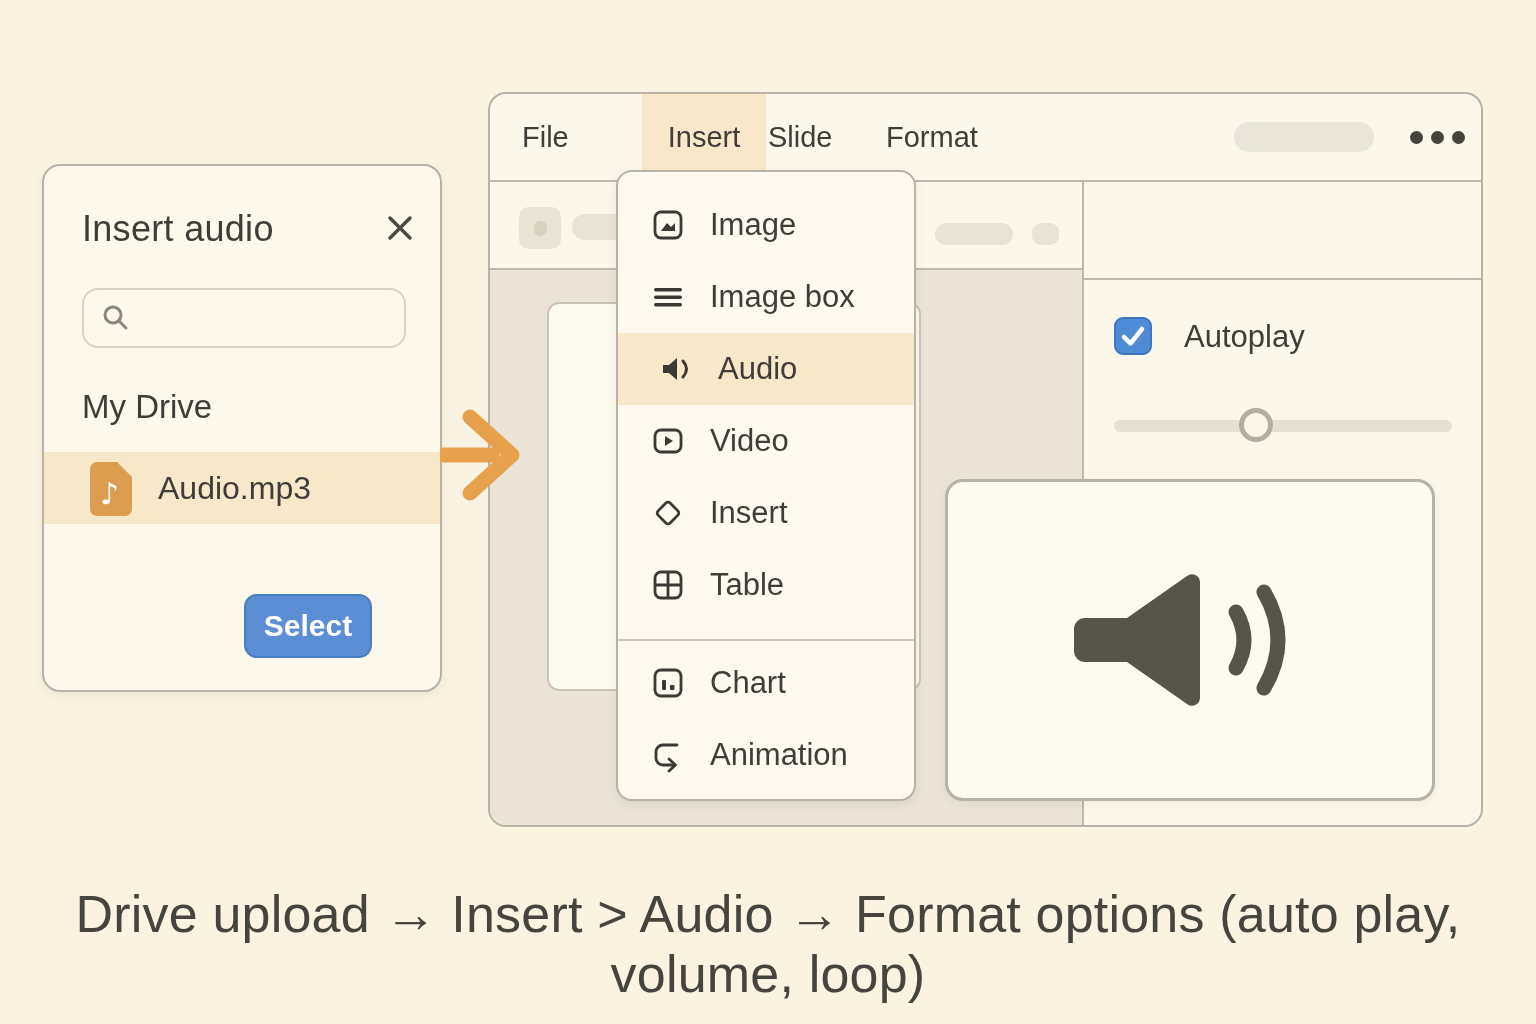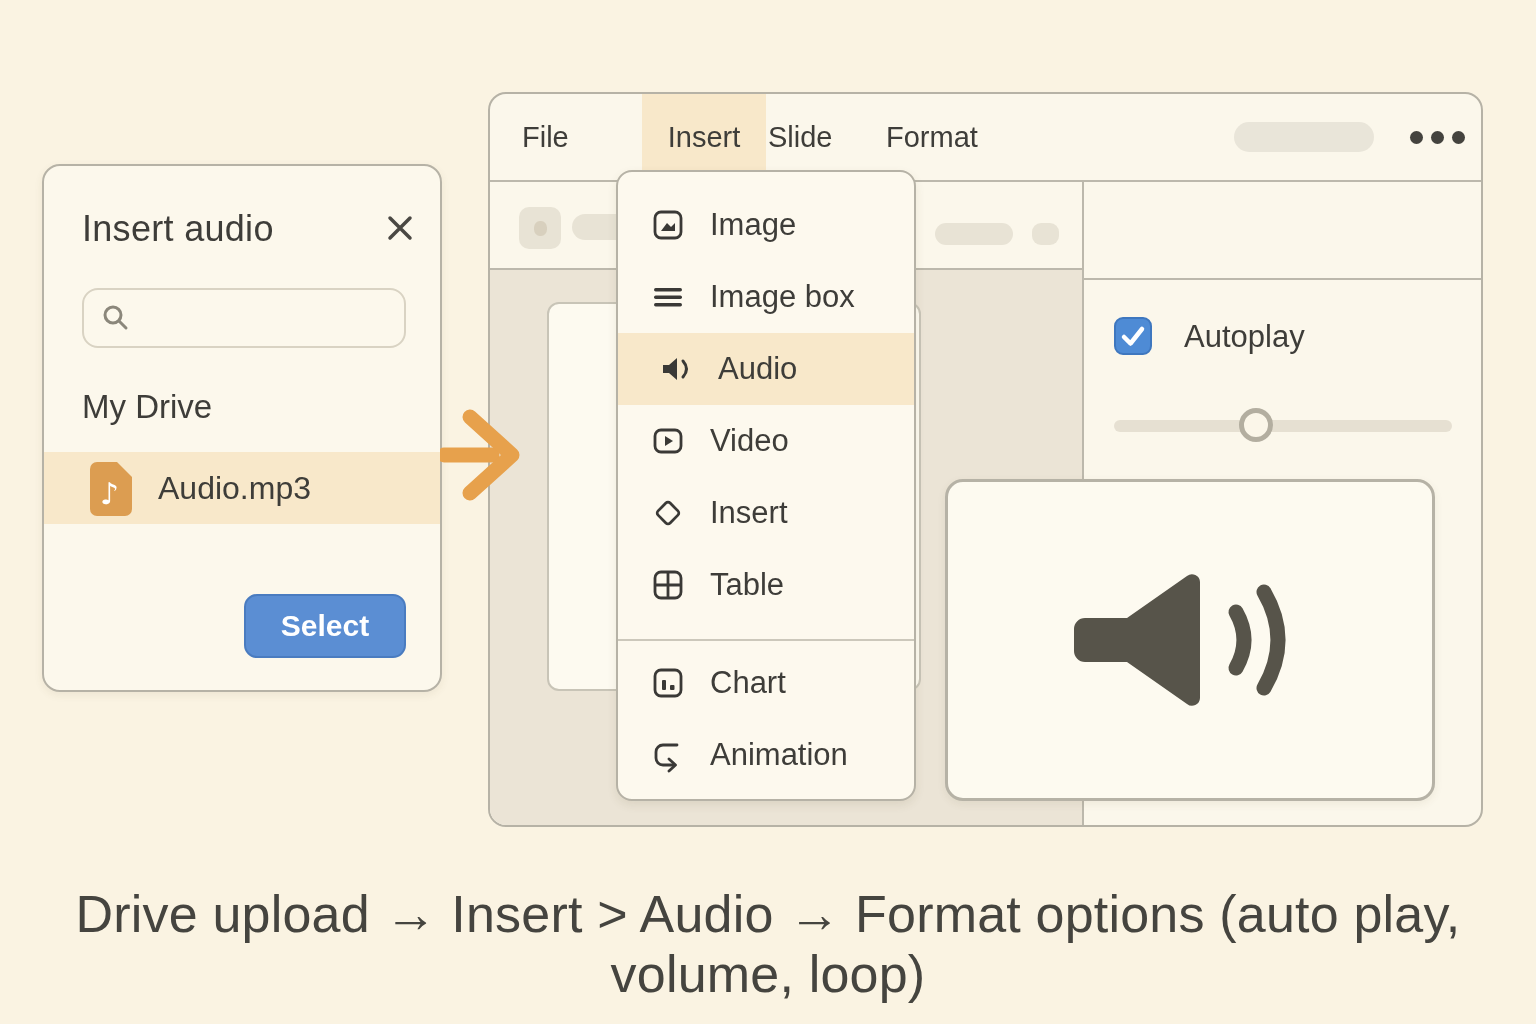--- a/index.html
+++ b/index.html
@@ -36,21 +36,21 @@
     border:none; outline:none; background:transparent; flex:1;
     font-size:26px; color:var(--text-dark); font-family:inherit;
   }
   .section-label{left:38px; top:222px; font-size:33px; font-weight:500;text-align:center;}
   .file-row{
     left:0; top:286px; width:100%; height:72px; background:var(--highlight);
     display:flex; align-items:center; padding-left:44px; gap:24px; cursor:pointer;
   }
   .file-name{font-size:32px;}
   .select-btn{
-    left:200px; top:428px; width:162px; height:64px;
+    left:200px; top:428px; width:128px; height:64px;
     background:var(--accent-blue); border:2px solid #4A7CC0; border-radius:13px;
     color:#FFFFFF; font-size:30px; font-weight:bold; font-family:inherit;
     display:flex; align-items:center; justify-content:center; cursor:pointer;
   }
 
   
   .flow-arrow{left:440px; top:405px; width:86px; height:100px; z-index:15;}
 
   
   .window{

